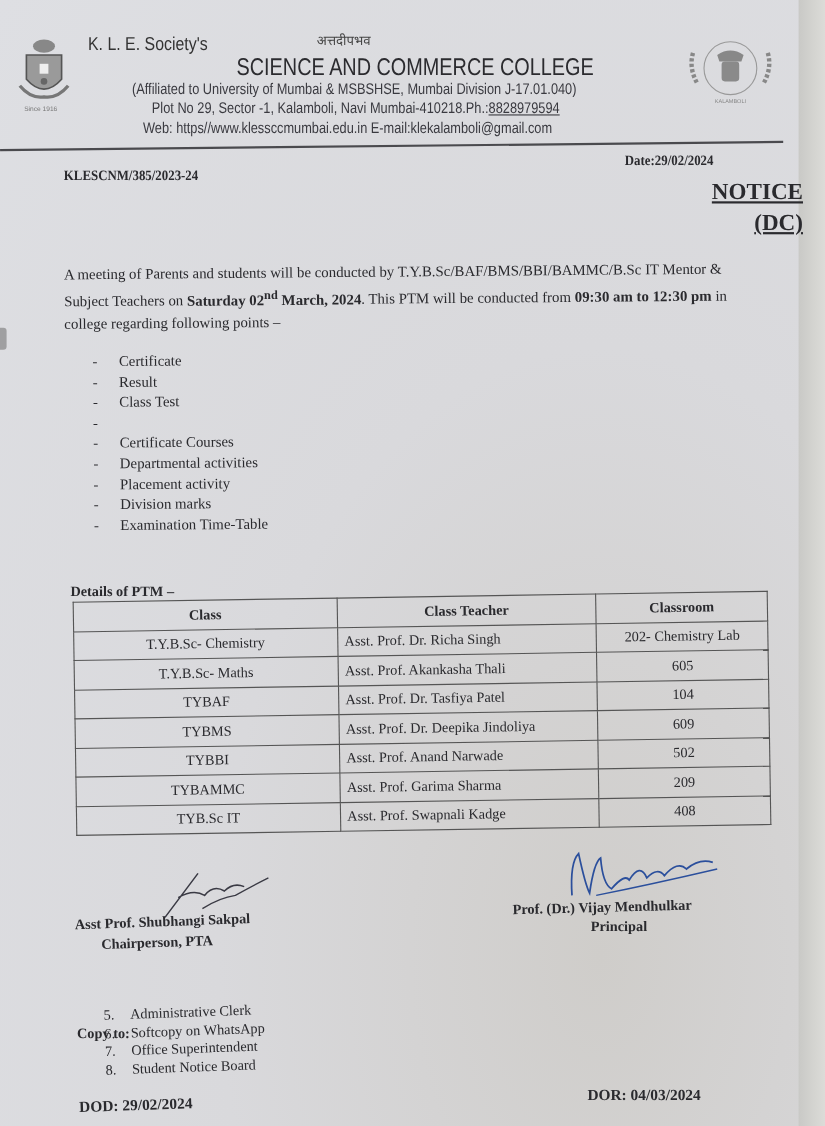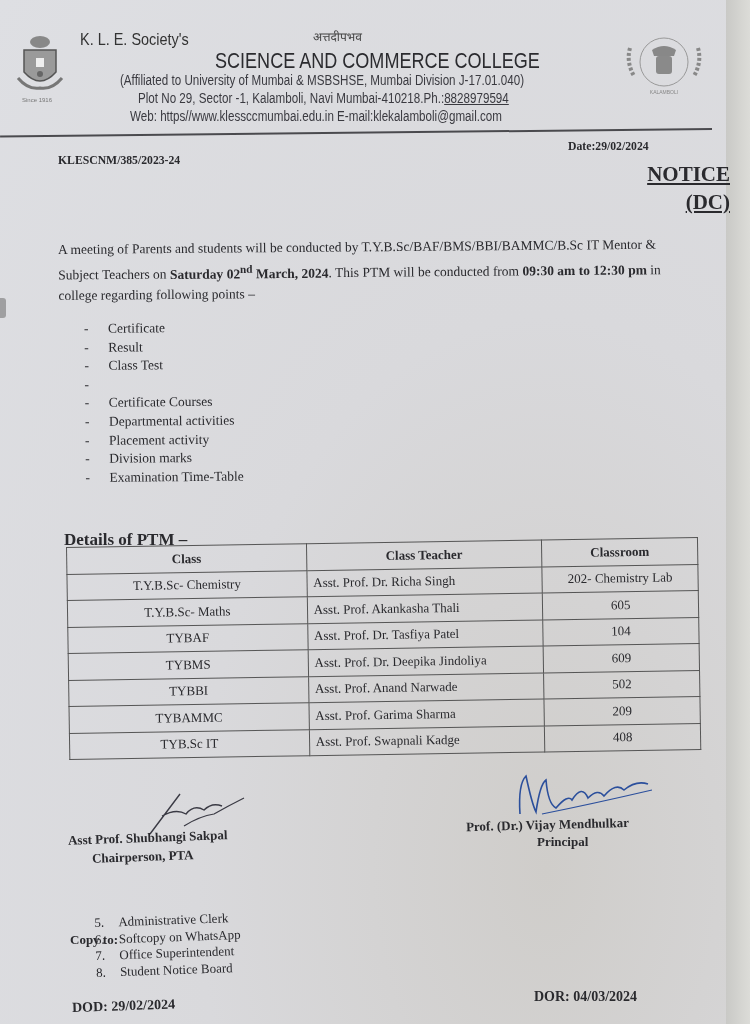--- a/index.html
+++ b/index.html
@@ -21,21 +21,21 @@
   .header { position: absolute; left: 0; top: 0; width: 728px; height: 164px; }
   .logo-left {
     position: absolute; left: 16px; top: 32px; width: 48px; height: 66px;
   }
   .since { position: absolute; left: 22px; top: 97px; font-family: "Liberation Sans", sans-serif; font-size: 6px; color: #777; }
   .logo-right { position: absolute; left: 618px; top: 30px; width: 92px; height: 68px; }
   .society {
     position: absolute; left: 80px; top: 30px; font-family: "Liberation Sans", sans-serif;
     font-size: 17px; color: #333; transform: scaleX(0.85); transform-origin: left;
   }
-  .motto { position: absolute; left: 288px; top: 28px; font-family: "DejaVu Sans", sans-serif; font-size: 12px; color: #444; margin-left: 25px; }
+  .motto { position: absolute; left: 288px; top: 28px; font-family: "DejaVu Sans", sans-serif; font-size: 12px; color: #444; }
   .college {
     position: absolute; left: 215px; top: 48px; font-family: "Liberation Sans", sans-serif;
     font-size: 22px; color: #2b2b2f; transform: scaleX(0.82); transform-origin: left; white-space: nowrap;
   }
   .hline {
     position: absolute; left: 120px; font-family: "Liberation Sans", sans-serif; font-size: 14px;
     color: #3a3a40; transform: scaleX(0.83); transform-origin: left; white-space: nowrap;
   }
   .hline.l1 { top: 72px; left: 120px; }
   .hline.l2 { top: 90px; left: 138px; }
@@ -47,21 +47,21 @@
   .title { position: absolute; left: 0; width: 730px; text-align: right; font-size: 21px; font-weight: bold; text-decoration: underline; }
   .title.t1 { top: 162px; }
   .title.t2 { top: 190px; }
   .para {
     position: absolute; left: 58px; top: 240px; width: 640px; font-size: 13.5px; line-height: 20px;
     transform: rotate(-0.5deg); transform-origin: left top;
   }
   .points { position: absolute; left: 84px; top: 320px; list-style: none; font-size: 13.5px; line-height: 18.6px; transform: rotate(-0.5deg); transform-origin: left top; }
   .points li { display: flex; }
   .points .dash { width: 24px; }
-  .ptm-label { position: absolute; left: 64px; top: 530px; font-size: 17px; font-weight: bold; }
+  .ptm-label { position: absolute; left: 64px; top: 530px; font-size: 13px; font-weight: bold; }
   .ptm-table {
     position: absolute; left: 66px; top: 547px; width: 632px; border-collapse: collapse;
     font-size: 13px; transform: rotate(-0.9deg); transform-origin: left top;
   }
   .ptm-table th, .ptm-table td { border: 1px solid #555; height: 26.5px; text-align: center; padding: 0 4px; font-weight: normal; }
   .ptm-table th { font-weight: bold; }
   .ptm-table td.teacher { text-align: left; padding-left: 6px; }
   .ptm-table col.c1 { width: 240px; }
   .ptm-table col.c2 { width: 236px; }
   .ptm-table col.c3 { width: 156px; }

